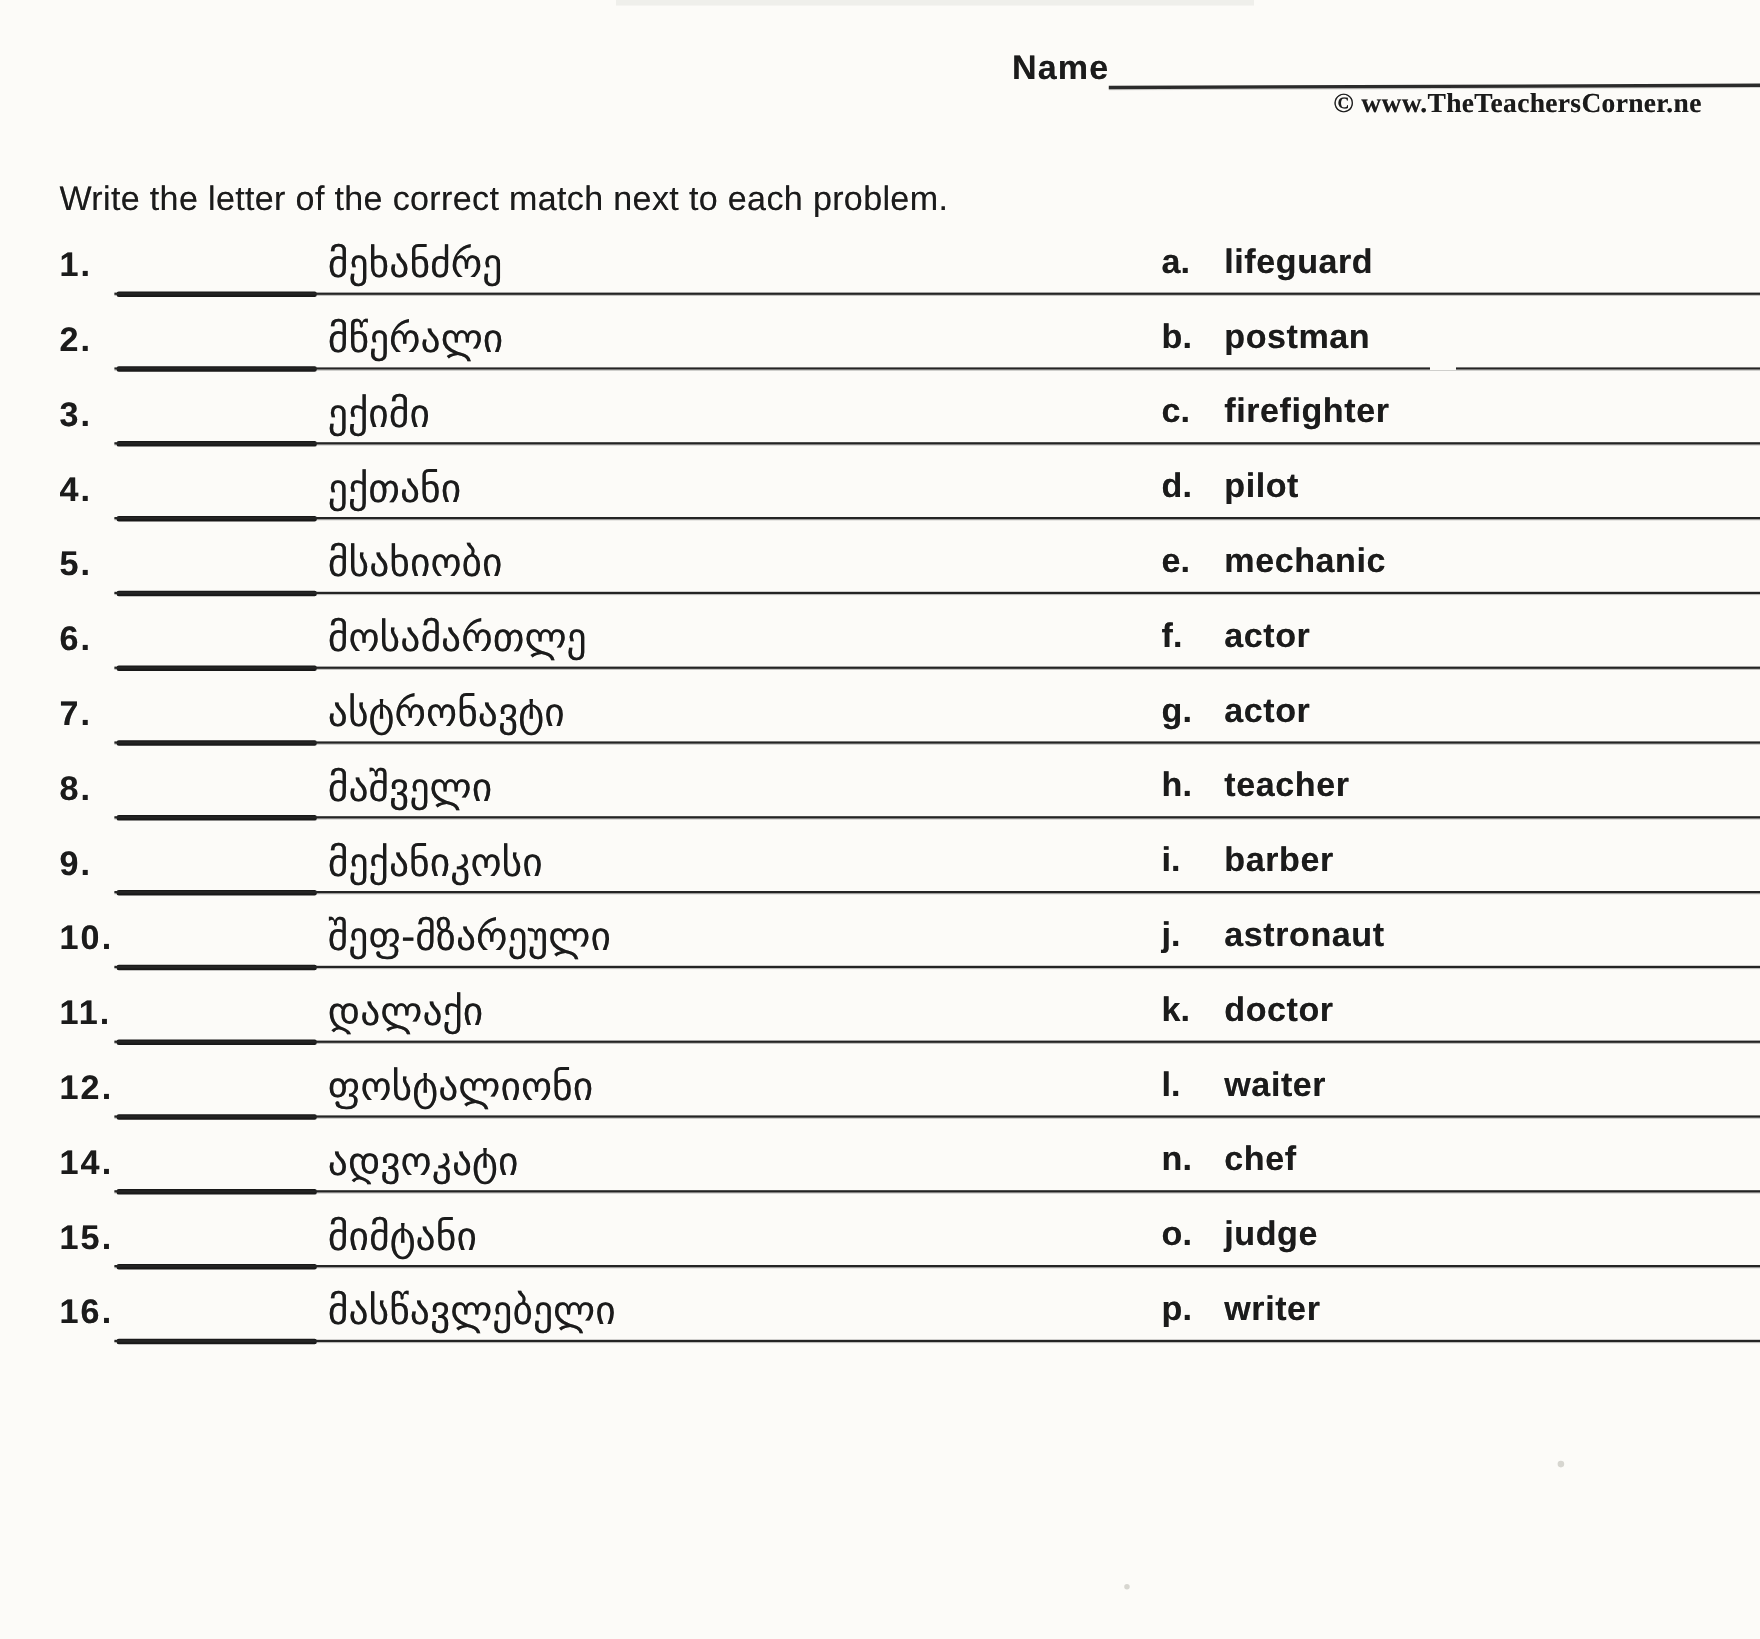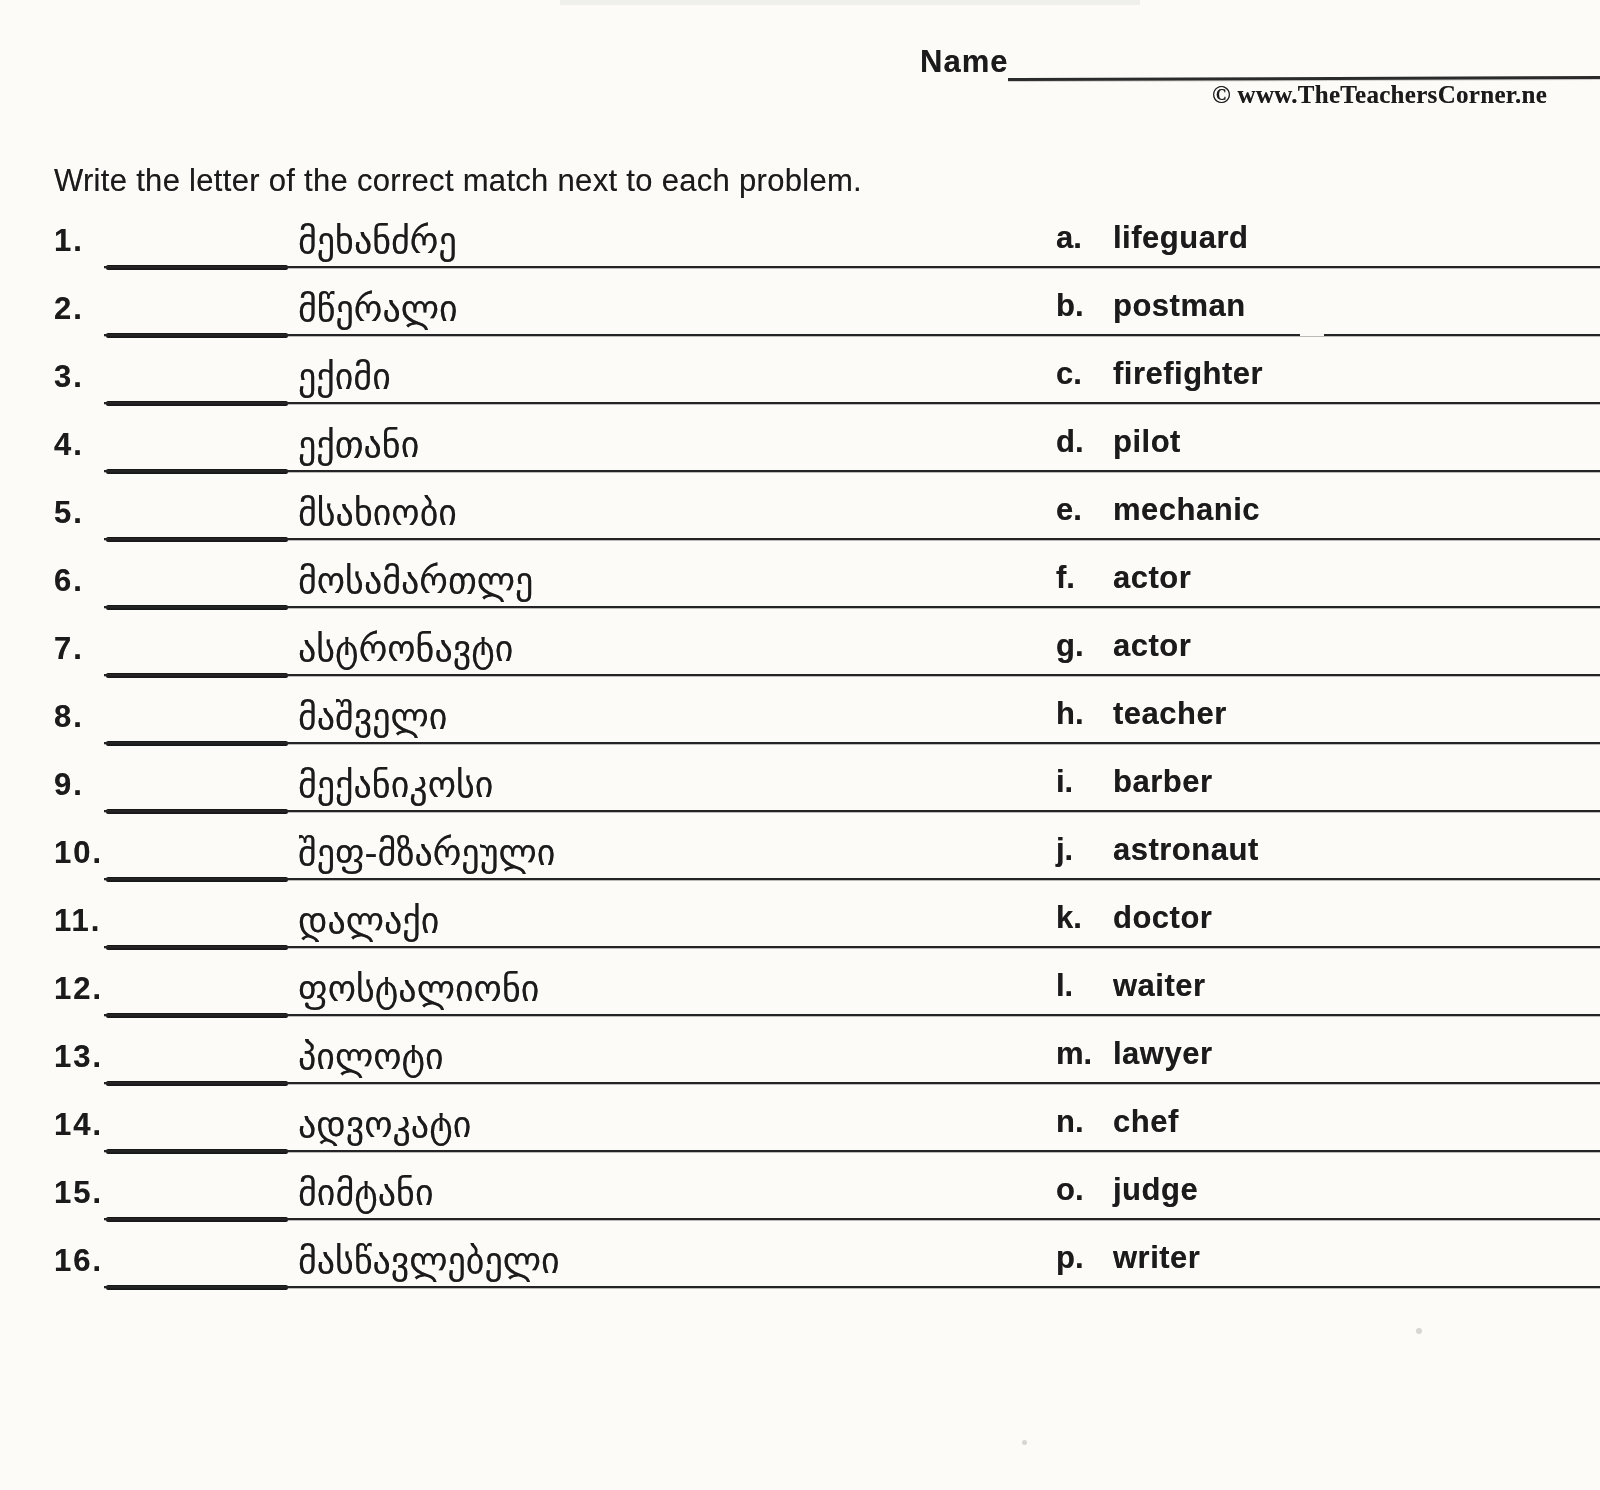--- a/index.html
+++ b/index.html
@@ -186,28 +186,20 @@
   </div>
     <div class="row">
     <span class="num soft">12.</span>
     <span class="blank"></span>
     <span class="gword soft">ფოსტალიონი</span>
     <span class="rule"></span>
     <span class="ans-letter soft">l.</span>
     <span class="ans-word soft">waiter</span>
   </div>
     <div class="row">
-    <span class="num soft">13.</span>
-    <span class="blank"></span>
-    <span class="gword soft">პილოტი</span>
-    <span class="rule"></span>
-    <span class="ans-letter soft">m.</span>
-    <span class="ans-word soft">lawyer</span>
-  </div>
-    <div class="row">
     <span class="num soft">14.</span>
     <span class="blank"></span>
     <span class="gword soft">ადვოკატი</span>
     <span class="rule"></span>
     <span class="ans-letter soft">n.</span>
     <span class="ans-word soft">chef</span>
   </div>
     <div class="row">
     <span class="num soft">15.</span>
     <span class="blank"></span>

